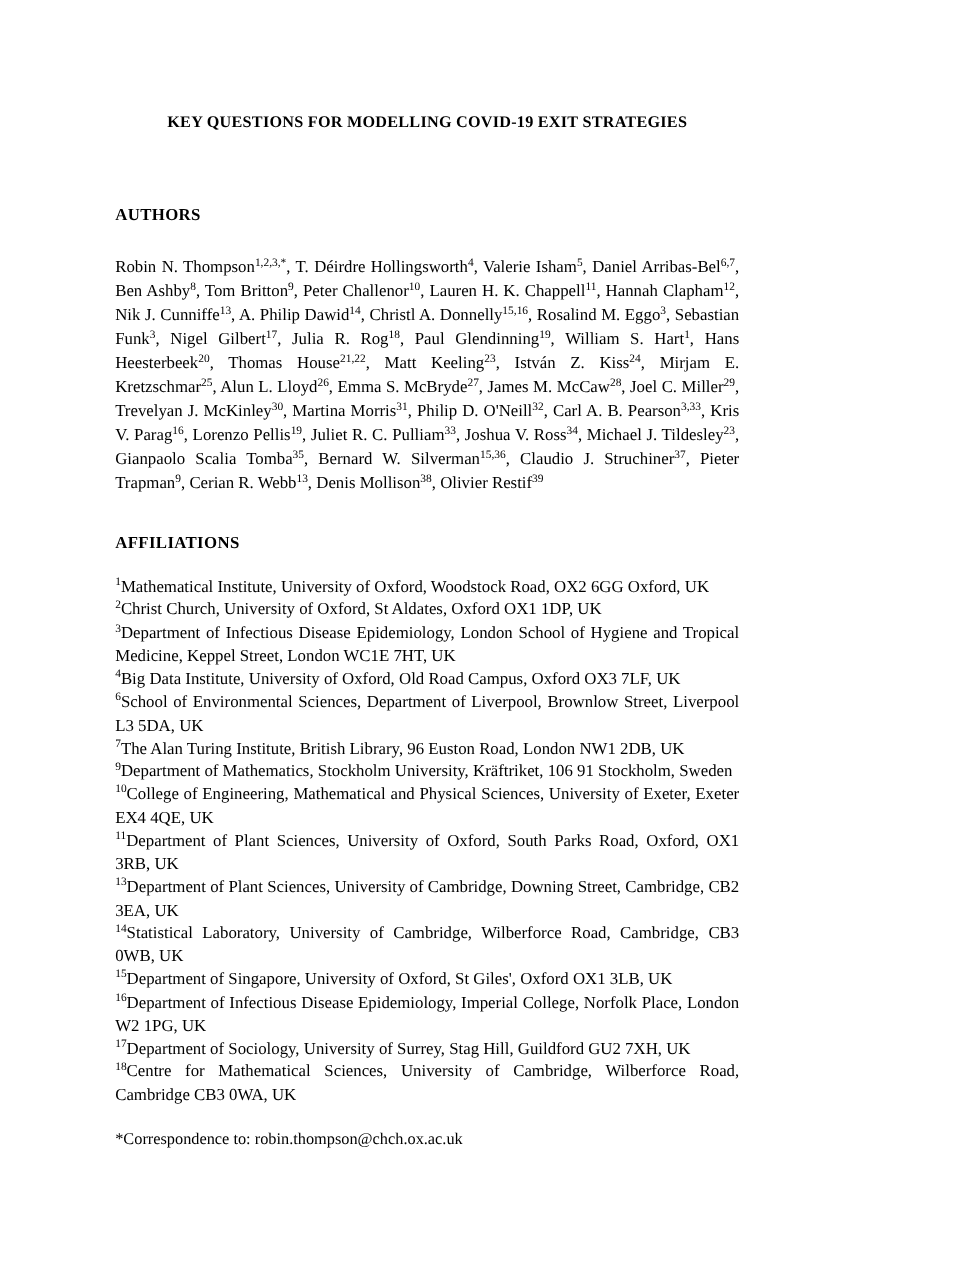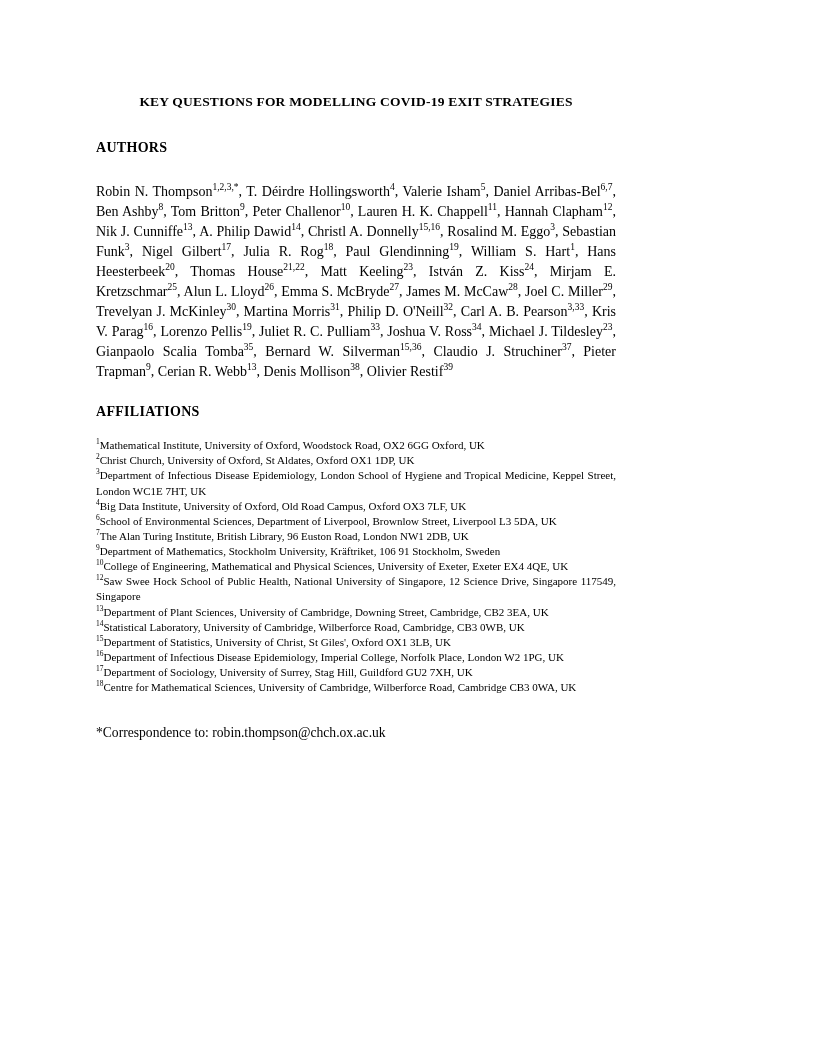--- a/index.html
+++ b/index.html
@@ -29,48 +29,48 @@
     margin: 0 0 0 0;
     padding-top: 2px;
   }
   .section-heading {
     font-size: 14px;
     font-weight: bold;
     margin: 0;
     letter-spacing: 0.3px;
   }
   .sec-authors-head {
-    margin-top: 30px;
+    margin-top: 62px;
   }
   .authors-block {
     font-size: 14px;
     line-height: 1.43;
     text-align: justify;
     margin-top: 26px;
   }
   .sec-affil-head {
-    margin-top: 22px;
+    margin-top: 32px;
   }
   .affiliations-block {
-    font-size: 11px;
+    font-size: 14px;
     line-height: 1.375;
     margin-top: 18px;
   }
   .affil-line {
     text-align: justify;
     text-justify: inter-word;
   }
   sup {
     font-size: 0.68em;
     vertical-align: super;
     line-height: 0;
   }
   .correspondence {
     font-size: 13.6px;
-    margin-top: 30px;
+    margin-top: 18px;
   }
 </style>
 </head>
 <body>
 
 <div class="page">
 
   <h1 class="doc-title">KEY QUESTIONS FOR MODELLING COVID-19 EXIT STRATEGIES</h1>
 
   <h2 class="section-heading sec-authors-head">AUTHORS</h2>
@@ -81,24 +81,24 @@
 
   <div class="affiliations-block" id="affiliations-block">
       <div class="affil-line"><sup>1</sup><span>Mathematical Institute, University of Oxford, Woodstock Road, OX2 6GG Oxford, UK</span></div>
       <div class="affil-line"><sup>2</sup><span>Christ Church, University of Oxford, St Aldates, Oxford OX1 1DP, UK</span></div>
       <div class="affil-line"><sup>3</sup><span>Department of Infectious Disease Epidemiology, London School of Hygiene and Tropical Medicine, Keppel Street, London WC1E 7HT, UK</span></div>
       <div class="affil-line"><sup>4</sup><span>Big Data Institute, University of Oxford, Old Road Campus, Oxford OX3 7LF, UK</span></div>
       <div class="affil-line"><sup>6</sup><span>School of Environmental Sciences, Department of Liverpool, Brownlow Street, Liverpool L3 5DA, UK</span></div>
       <div class="affil-line"><sup>7</sup><span>The Alan Turing Institute, British Library, 96 Euston Road, London NW1 2DB, UK</span></div>
       <div class="affil-line"><sup>9</sup><span>Department of Mathematics, Stockholm University, Kräftriket, 106 91 Stockholm, Sweden</span></div>
       <div class="affil-line"><sup>10</sup><span>College of Engineering, Mathematical and Physical Sciences, University of Exeter, Exeter EX4 4QE, UK</span></div>
-      <div class="affil-line"><sup>12</sup><span>Saw Swee Hock School of Public Health, National University of Singapore, 12 Science Drive, Singapore 117549, Singapore</span></div>
+      <div class="affil-line"><sup>11</sup><span>Department of Plant Sciences, University of Oxford, South Parks Road, Oxford, OX1 3RB, UK</span></div>
       <div class="affil-line"><sup>13</sup><span>Department of Plant Sciences, University of Cambridge, Downing Street, Cambridge, CB2 3EA, UK</span></div>
       <div class="affil-line"><sup>14</sup><span>Statistical Laboratory, University of Cambridge, Wilberforce Road, Cambridge, CB3 0WB, UK</span></div>
-      <div class="affil-line"><sup>15</sup><span>Department of Statistics, University of Christ, St Giles', Oxford OX1 3LB, UK</span></div>
+      <div class="affil-line"><sup>15</sup><span>Department of Singapore, University of Oxford, St Giles', Oxford OX1 3LB, UK</span></div>
       <div class="affil-line"><sup>16</sup><span>Department of Infectious Disease Epidemiology, Imperial College, Norfolk Place, London W2 1PG, UK</span></div>
       <div class="affil-line"><sup>17</sup><span>Department of Sociology, University of Surrey, Stag Hill, Guildford GU2 7XH, UK</span></div>
       <div class="affil-line"><sup>18</sup><span>Centre for Mathematical Sciences, University of Cambridge, Wilberforce Road, Cambridge CB3 0WA, UK</span></div>
     </div>
 
   <div class="correspondence">*Correspondence to: robin.thompson@chch.ox.ac.uk</div>
 
 </div>
 
 </body></html>

